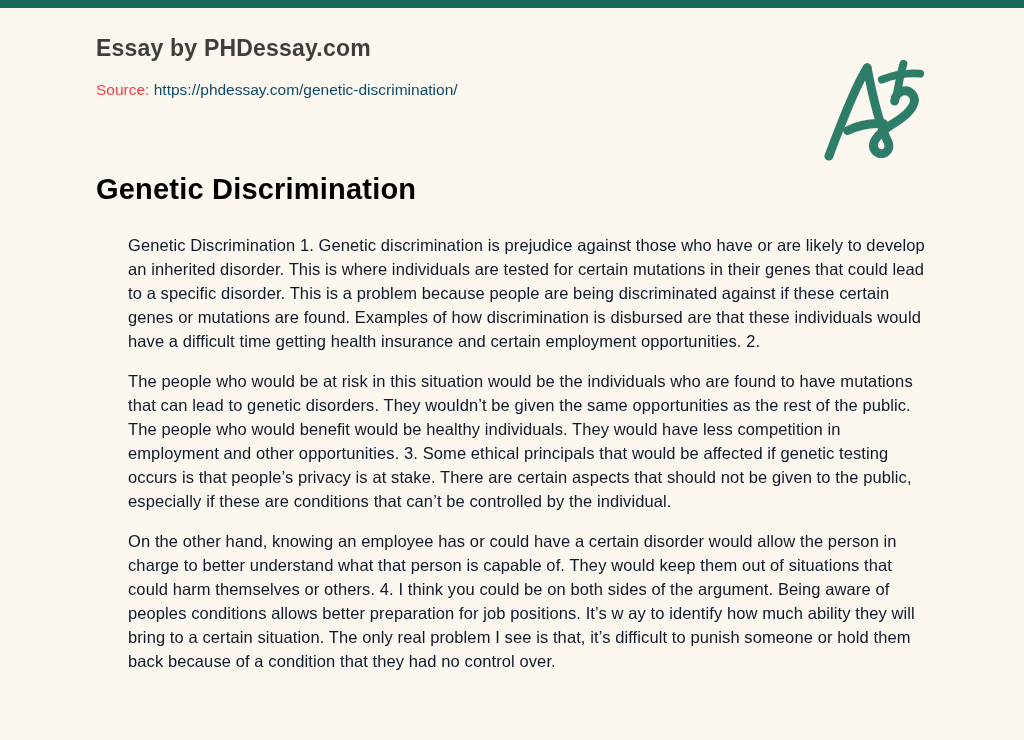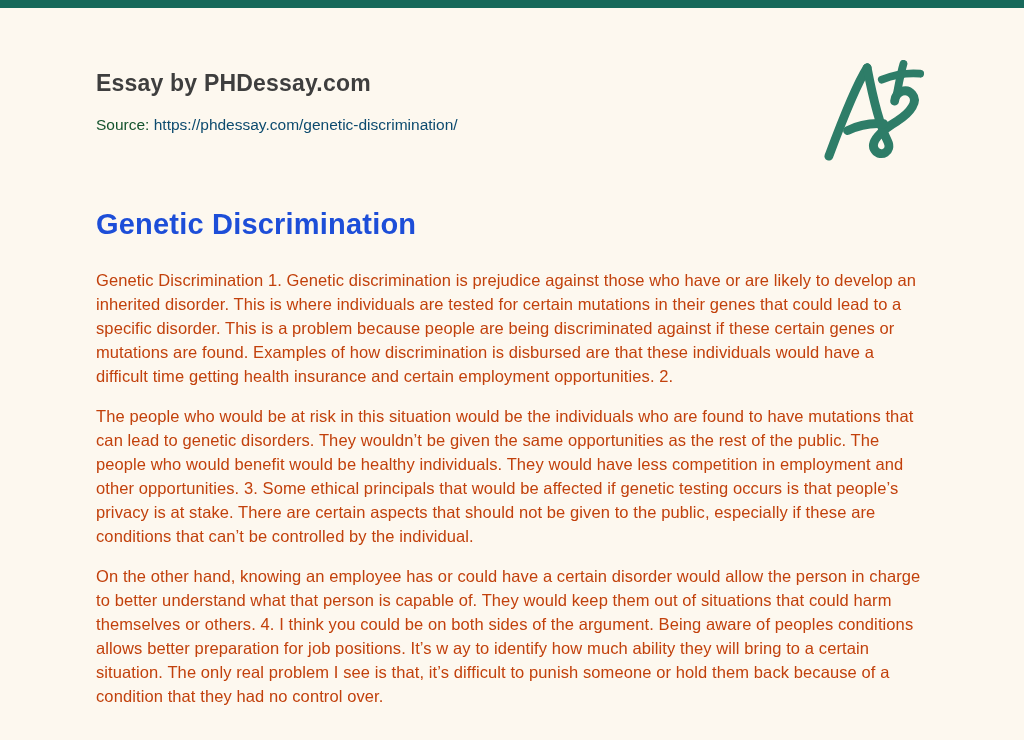--- a/index.html
+++ b/index.html
@@ -22,63 +22,64 @@
   }
   .container {
     position: absolute;
     top: 8px;
     left: 0;
     width: 1024px;
     padding: 0 96px;
   }
   .header {
     position: relative;
-    padding-top: 62px;
+    padding-top: 27px;
   }
   .header-title {
     font-size: 23px;
     font-weight: 700;
     color: #3E3E3E;
     letter-spacing: 0.2px;
   }
   .source-line {
     margin-top: 19px;
     font-size: 15.5px;
   }
   .source-label {
-    color: #14532d;
+    color: #ef4444;
   }
   .source-link {
     color: #0c4a6e;
     text-decoration: none;
   }
   .logo {
     position: absolute;
     top: 52px;
     right: 0;
     width: 108px;
     height: 102px;
   }
   .article-title {
     margin-top: 74px;
     font-size: 29px;
     font-weight: 700;
-    color: #1d4ed8;
+    color: #000000;
     letter-spacing: 0.2px;
   }
   .article-body {
     margin-top: 27px;
     max-width: 833px;
   }
   .article-body p {
     font-size: 16.5px;
     line-height: 24px;
-    color: #c2410c;
+    color: #0f172a;
     margin-bottom: 16px;
     letter-spacing: 0.1px;
+    margin-left: 32px;
   }
 </style>
 </head>
 <body>
 
 <div class="top-bar"></div>
 
 <div class="container">
 
   <div class="header">

